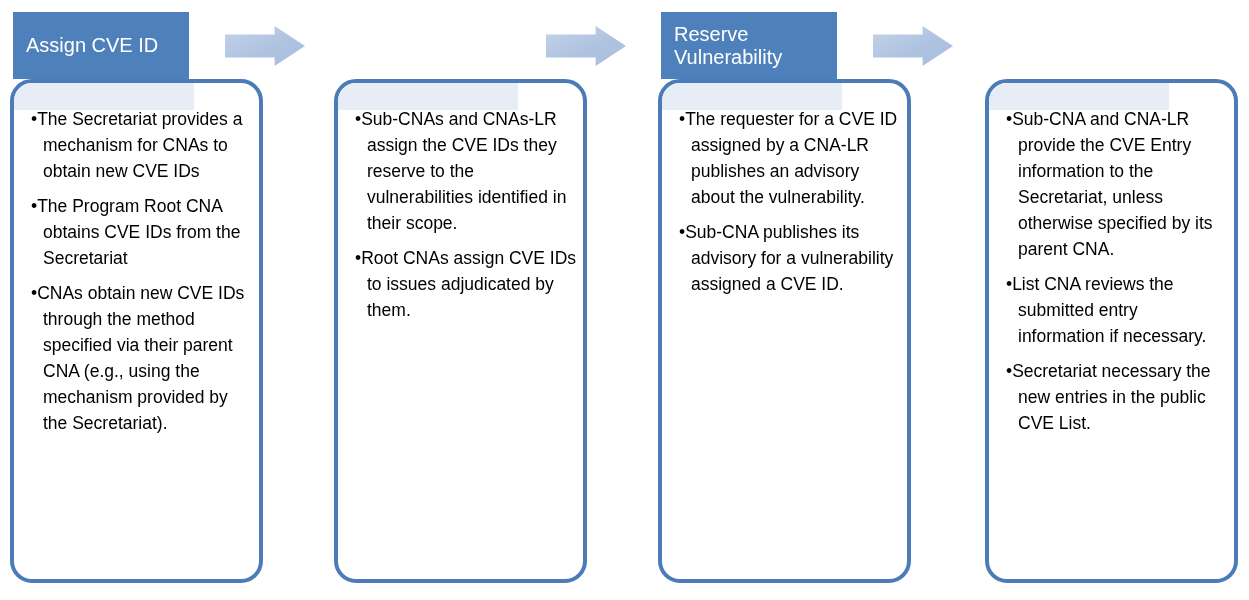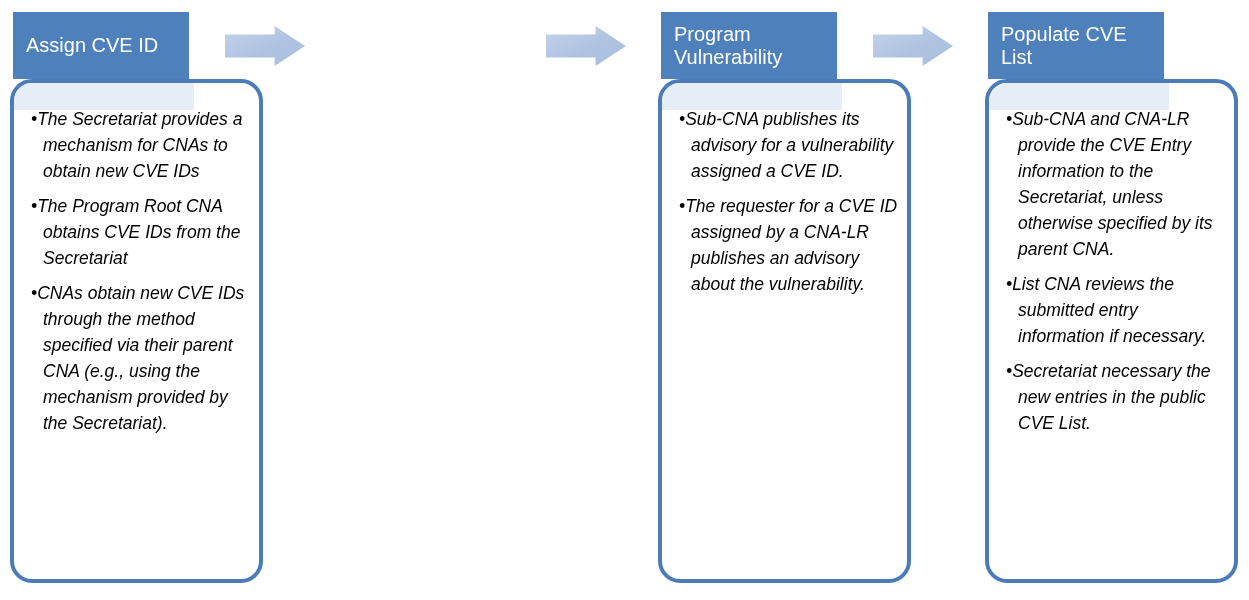--- a/index.html
+++ b/index.html
@@ -50,21 +50,20 @@
     padding:23px 6px 0 17px;
     position:relative;
   }
   .bullets li{
     font-size:17.5px;
     line-height:26px;
     color:#000000;
     padding-left:12px;
     text-indent:-12px;
     margin:0 0 9px 0;
-    font-style:italic;
   }
   .bullets li::before{content:"\2022";}
   
   .arrow{
     position:absolute;
     top:26px;
     width:80px;height:40px;
     background:linear-gradient(155deg,#C5D3E9 0%,#AFC3E1 55%,#A9BFDE 100%);
     clip-path:polygon(0 21%,62% 21%,62% 0,100% 50%,62% 100%,62% 79%,0 79%);
   }
@@ -81,43 +80,46 @@
       <li>The Program Root CNA obtains CVE IDs from the Secretariat</li>
       <li>CNAs obtain new CVE IDs through the method specified via their parent CNA (e.g., using the mechanism provided by the Secretariat).</li>
     </ul>
   </div>
   <div class="hdr" style="left:13px">
     <span>Assign CVE ID</span>
   </div>
 
   <div class="arrow" style="left:225px"></div>
 
+  <div class="card" style="left:334px">
+    <div class="band"></div>
+    <ul class="bullets">
+      <li>Sub-CNAs and CNAs-LR assign the CVE IDs they reserve to the vulnerabilities identified in their scope.</li>
+      <li>Root CNAs assign CVE IDs to issues adjudicated by them.</li>
+    </ul>
+  </div>
 
   <div class="arrow" style="left:546px"></div>
 
   <div class="card" style="left:658px">
     <div class="band"></div>
     <ul class="bullets">
+      <li>The requester for a CVE ID assigned by a CNA-LR publishes an advisory about the vulnerability.</li>
       <li>Sub-CNA publishes its advisory for a vulnerability assigned a CVE ID.</li>
-      <li>The requester for a CVE ID assigned by a CNA-LR publishes an advisory about the vulnerability.</li>
     </ul>
   </div>
   <div class="hdr" style="left:661px">
-    <span>Program
+    <span>Reserve
 Vulnerability</span>
   </div>
 
   <div class="arrow" style="left:873px"></div>
 
   <div class="card" style="left:985px">
     <div class="band"></div>
     <ul class="bullets">
       <li>Sub-CNA and CNA-LR provide the CVE Entry information to the Secretariat, unless otherwise specified by its parent CNA.</li>
       <li>List CNA reviews the submitted entry information if necessary.</li>
       <li>Secretariat necessary the new entries in the public CVE List.</li>
     </ul>
   </div>
-  <div class="hdr" style="left:988px">
-    <span>Populate CVE
-List</span>
-  </div>
 
 </div>
 
 </body></html>

